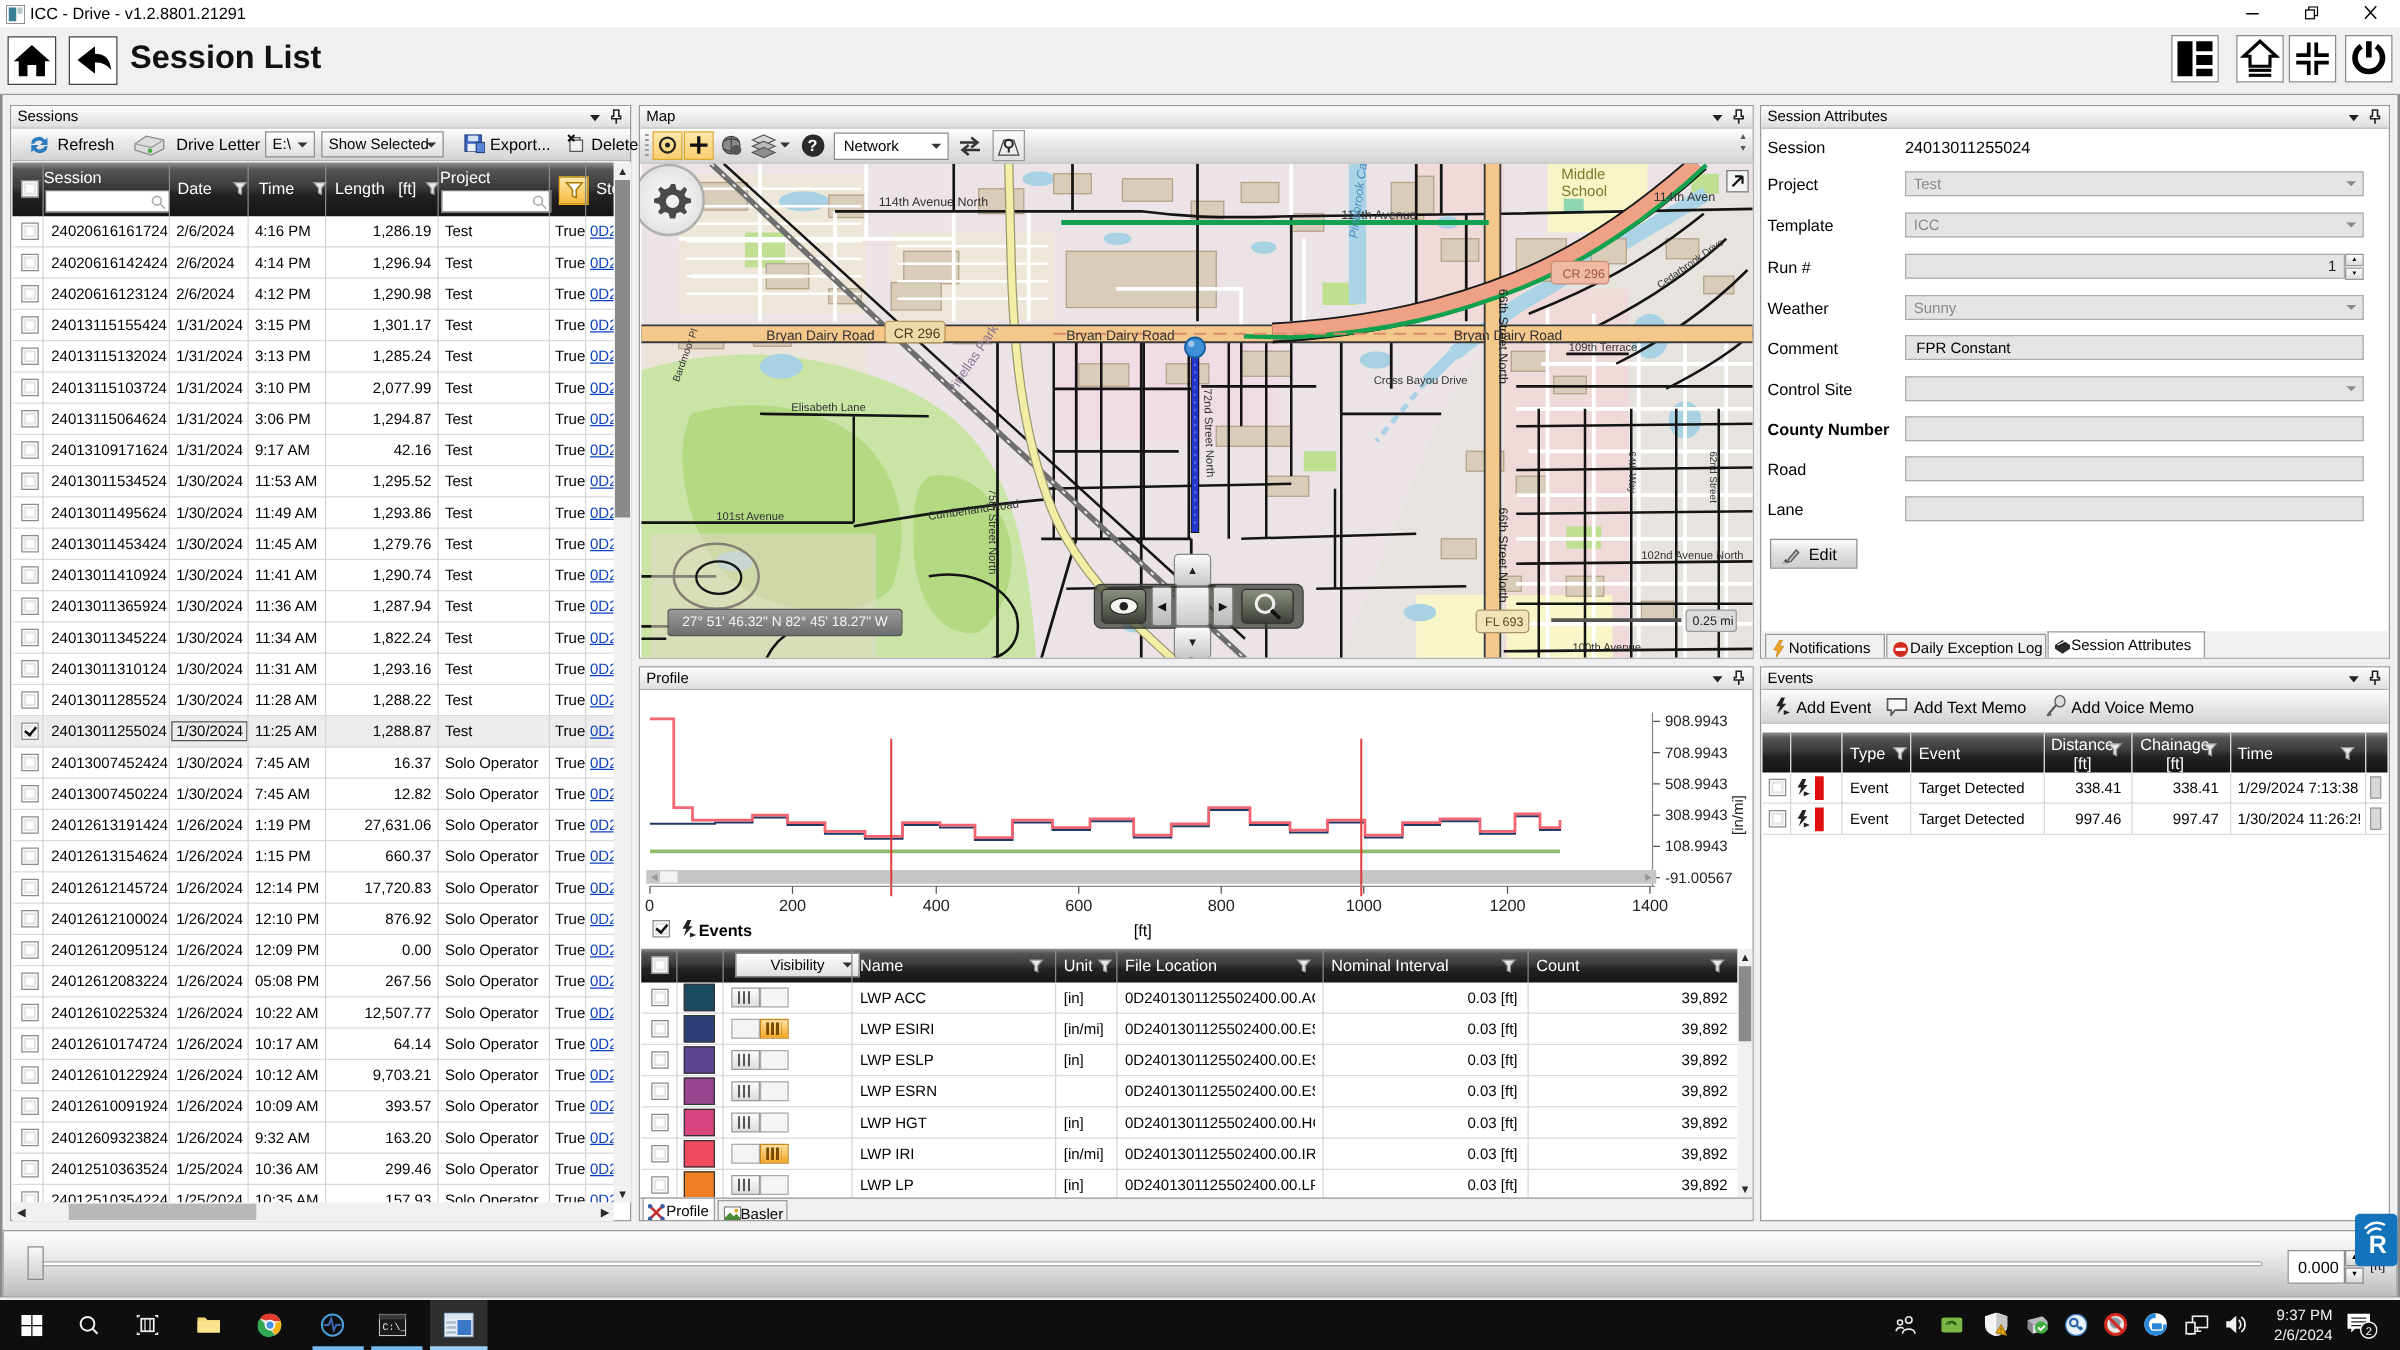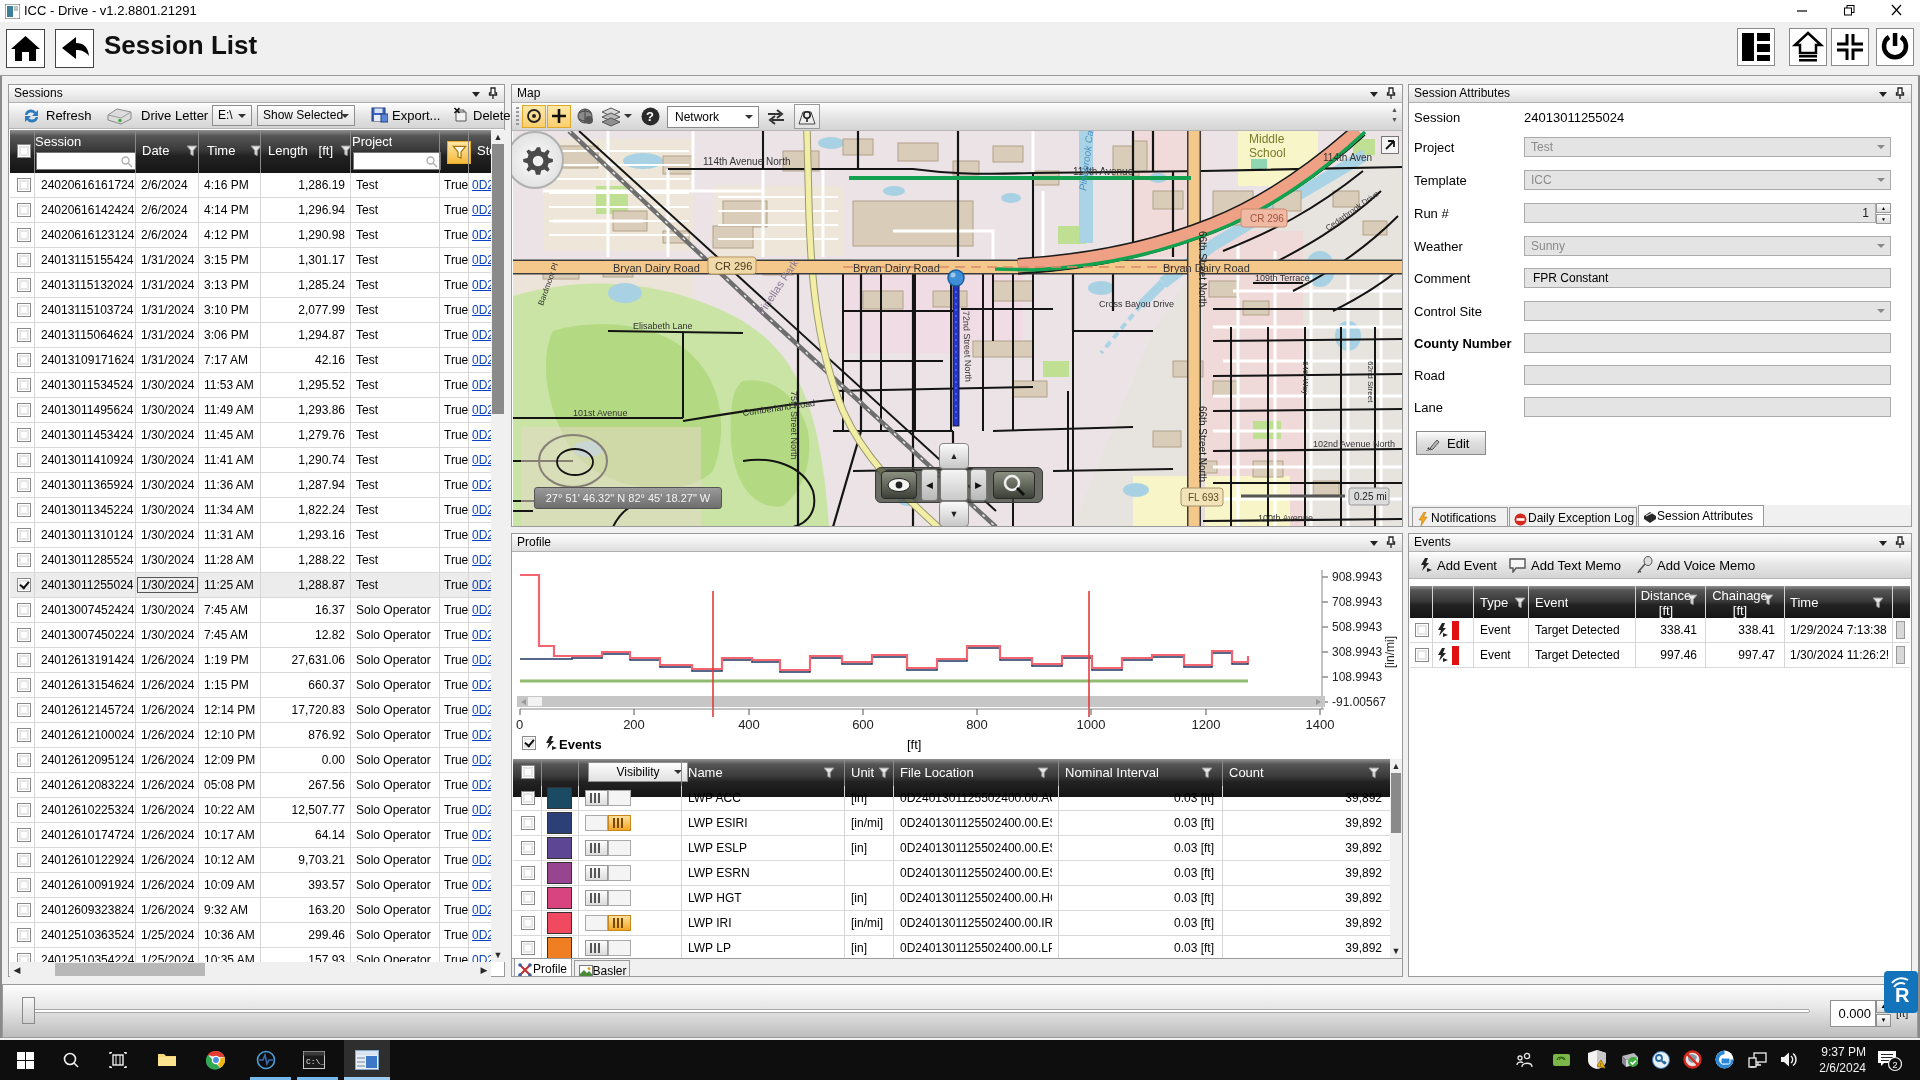--- a/index.html
+++ b/index.html
@@ -273,21 +273,21 @@
           <div class="cell" style="left:194px; top:5px;">3:06 PM</div>
           <div class="cell" style="left:251px; top:5px; width:84px; text-align:right;">1,294.87</div>
           <div class="cell" style="left:346px; top:5px;">Test</div>
           <div class="cell" style="left:434px; top:5px;">True</div>
           <div class="cell" style="left:462px; top:5px; width:20px; color:#0a40c2; text-decoration:underline;">0D2</div>
         </div>
 <div class="abs srow" style="top:175px;">
           <div class="abs cb" style="left:7px; top:5px;"></div>
           <div class="cell" style="left:31px; top:5px;">24013109171624</div>
           <div class="cell" style="left:131px; top:5px;">1/31/2024</div>
-          <div class="cell" style="left:194px; top:5px;">7:17 AM</div>
+          <div class="cell" style="left:194px; top:5px;">9:17 AM</div>
           <div class="cell" style="left:251px; top:5px; width:84px; text-align:right;">42.16</div>
           <div class="cell" style="left:346px; top:5px;">Test</div>
           <div class="cell" style="left:434px; top:5px;">True</div>
           <div class="cell" style="left:462px; top:5px; width:20px; color:#0a40c2; text-decoration:underline;">0D2</div>
         </div>
 <div class="abs srow" style="top:200px;">
           <div class="abs cb" style="left:7px; top:5px;"></div>
           <div class="cell" style="left:31px; top:5px;">24013011534524</div>
           <div class="cell" style="left:131px; top:5px;">1/30/2024</div>
           <div class="cell" style="left:194px; top:5px;">11:53 AM</div>
@@ -897,21 +897,21 @@
 <text x="808" y="177" font-size="13" fill="#222" text-anchor="middle" font-family="Liberation Sans">1400</text>
 </svg>
     <div class="cell" style="left:395px; top:203px; font-size:13px;">[ft]</div>
     <div class="abs cb chk" style="left:10px; top:202px; background:#fff;"></div>
     <svg class="abs" style="left:30px;top:201px" width="16" height="16" viewBox="0 0 16 16">
         <path d="M8 1 L4 8 L7 8 L5 14 L12 6 L9 6 L11 1 Z" fill="#222"></path>
         <path d="M10 11 L15 13 L10 15" fill="#222"></path>
       </svg>
     <div class="cell" style="left:47px; top:203px; font-size:13px; font-weight:bold;">Events</div>
 
-    <div class="abs dhead" style="left:1px; top:225px; width:877px; height:38px;">
+    <div class="abs dhead" style="left:1px; top:225px; width:877px; height:27px;">
       <div class="abs cb" style="left:8px; top:6px;"></div>
       <div class="abs combo" style="left:75px; top:3px; width:100px; height:20px; line-height:18px; text-align:center; color:#000;">Visibility<span class="arr"></span></div>
       <div class="cell" style="left:175px; top:6px; font-size:13px;">Name</div>
       <svg class="abs" style="left:310px;top:8px" width="12" height="12" viewBox="0 0 12 12">
           <path d="M1 1 L11 1 L7.2 5.5 L7.2 10.5 L4.8 9.5 L4.8 5.5 Z" fill="#e8e8e8" stroke="#999"></path>
         </svg>
       <div class="cell" style="left:338px; top:6px; font-size:13px;">Unit</div>
       <svg class="abs" style="left:365px;top:8px" width="12" height="12" viewBox="0 0 12 12">
           <path d="M1 1 L11 1 L7.2 5.5 L7.2 10.5 L4.8 9.5 L4.8 5.5 Z" fill="#e8e8e8" stroke="#999"></path>
         </svg>

